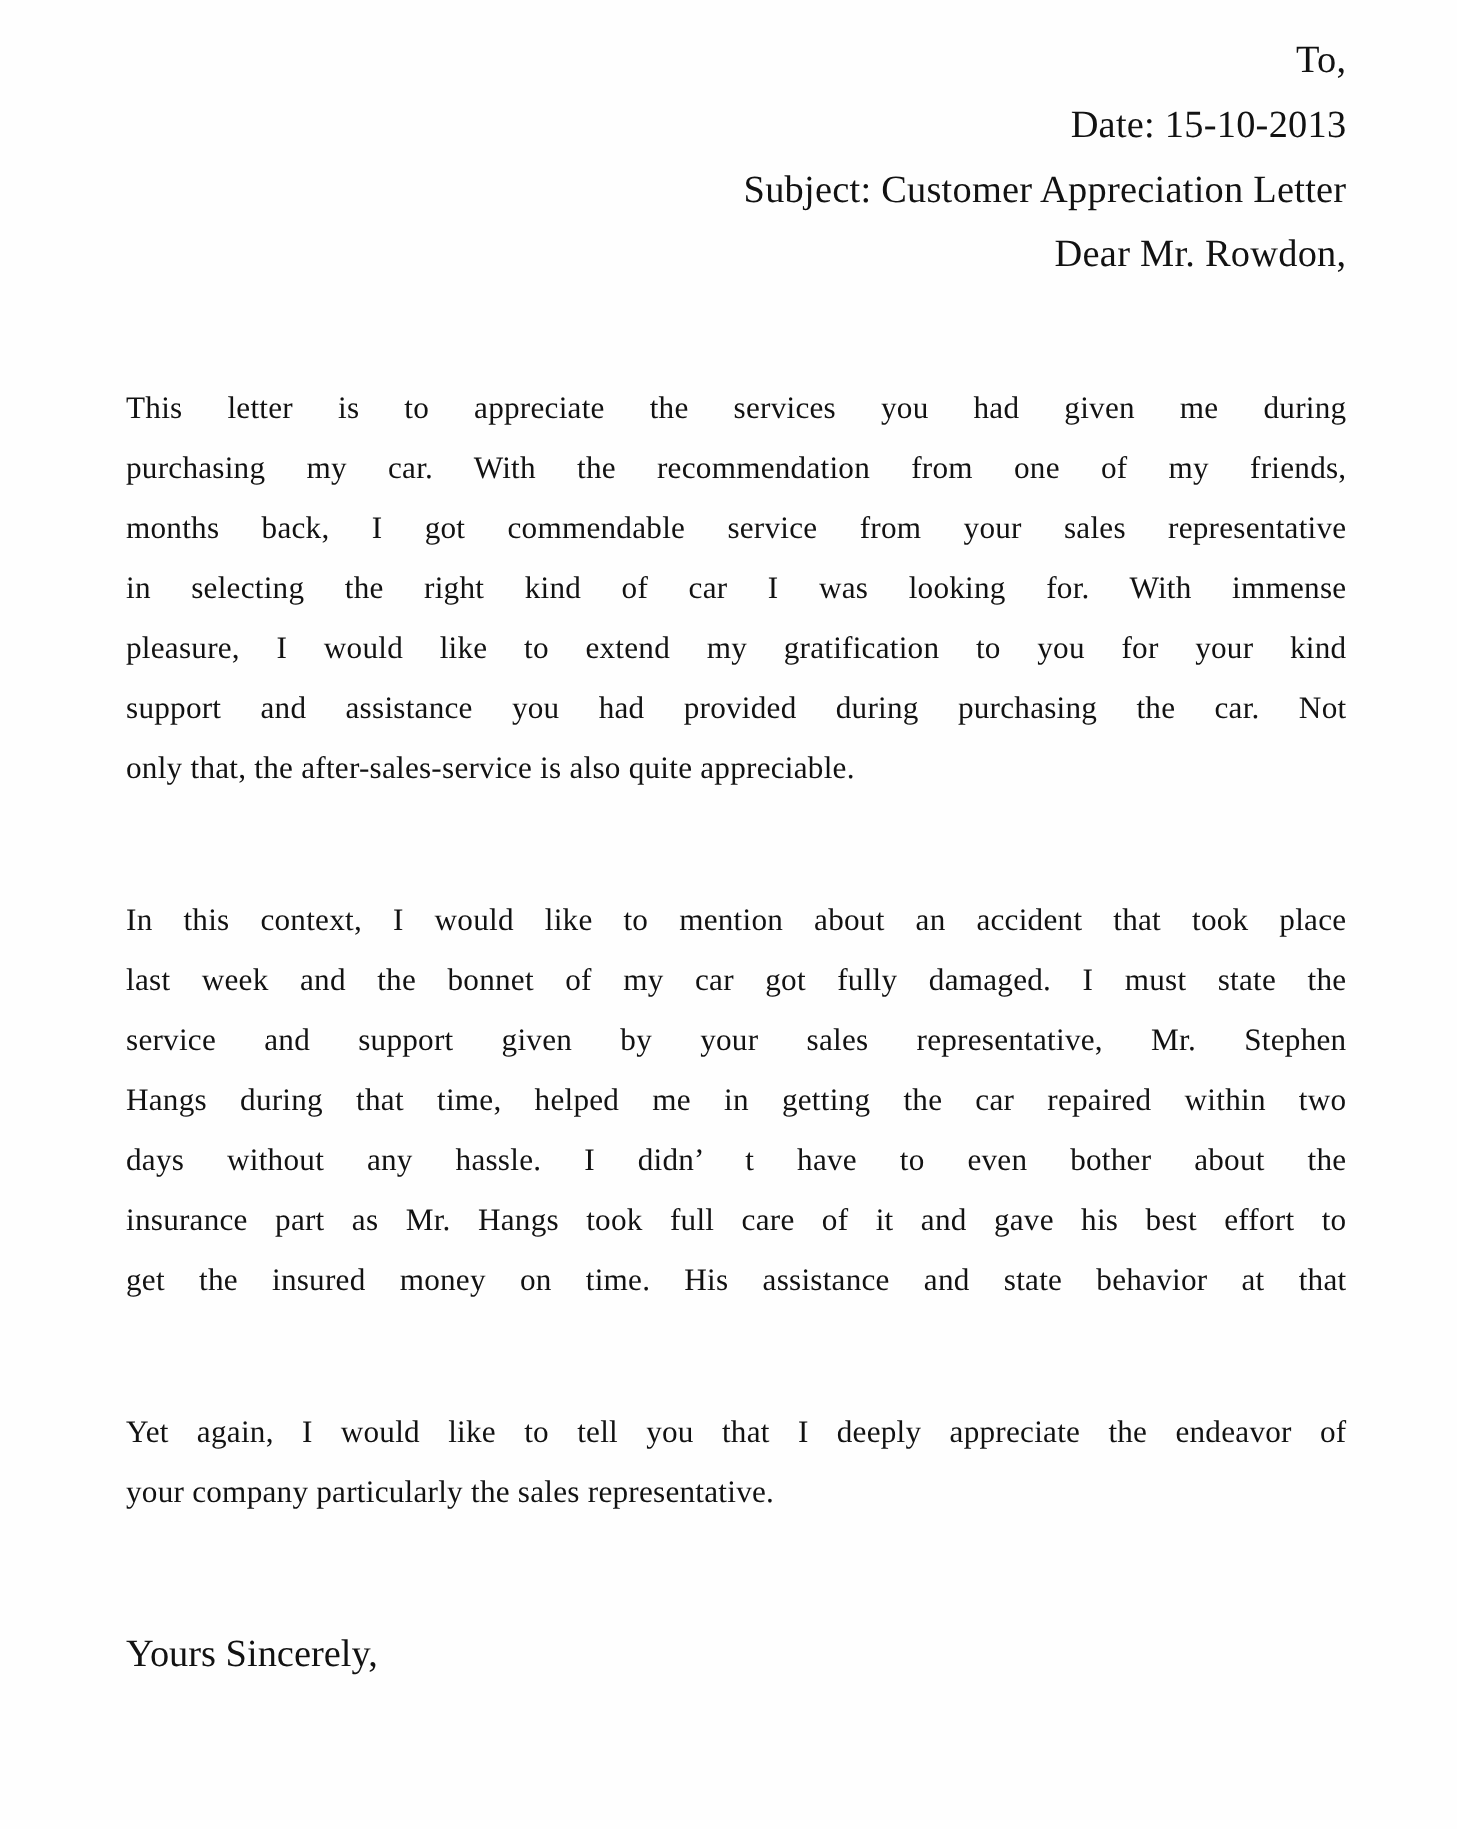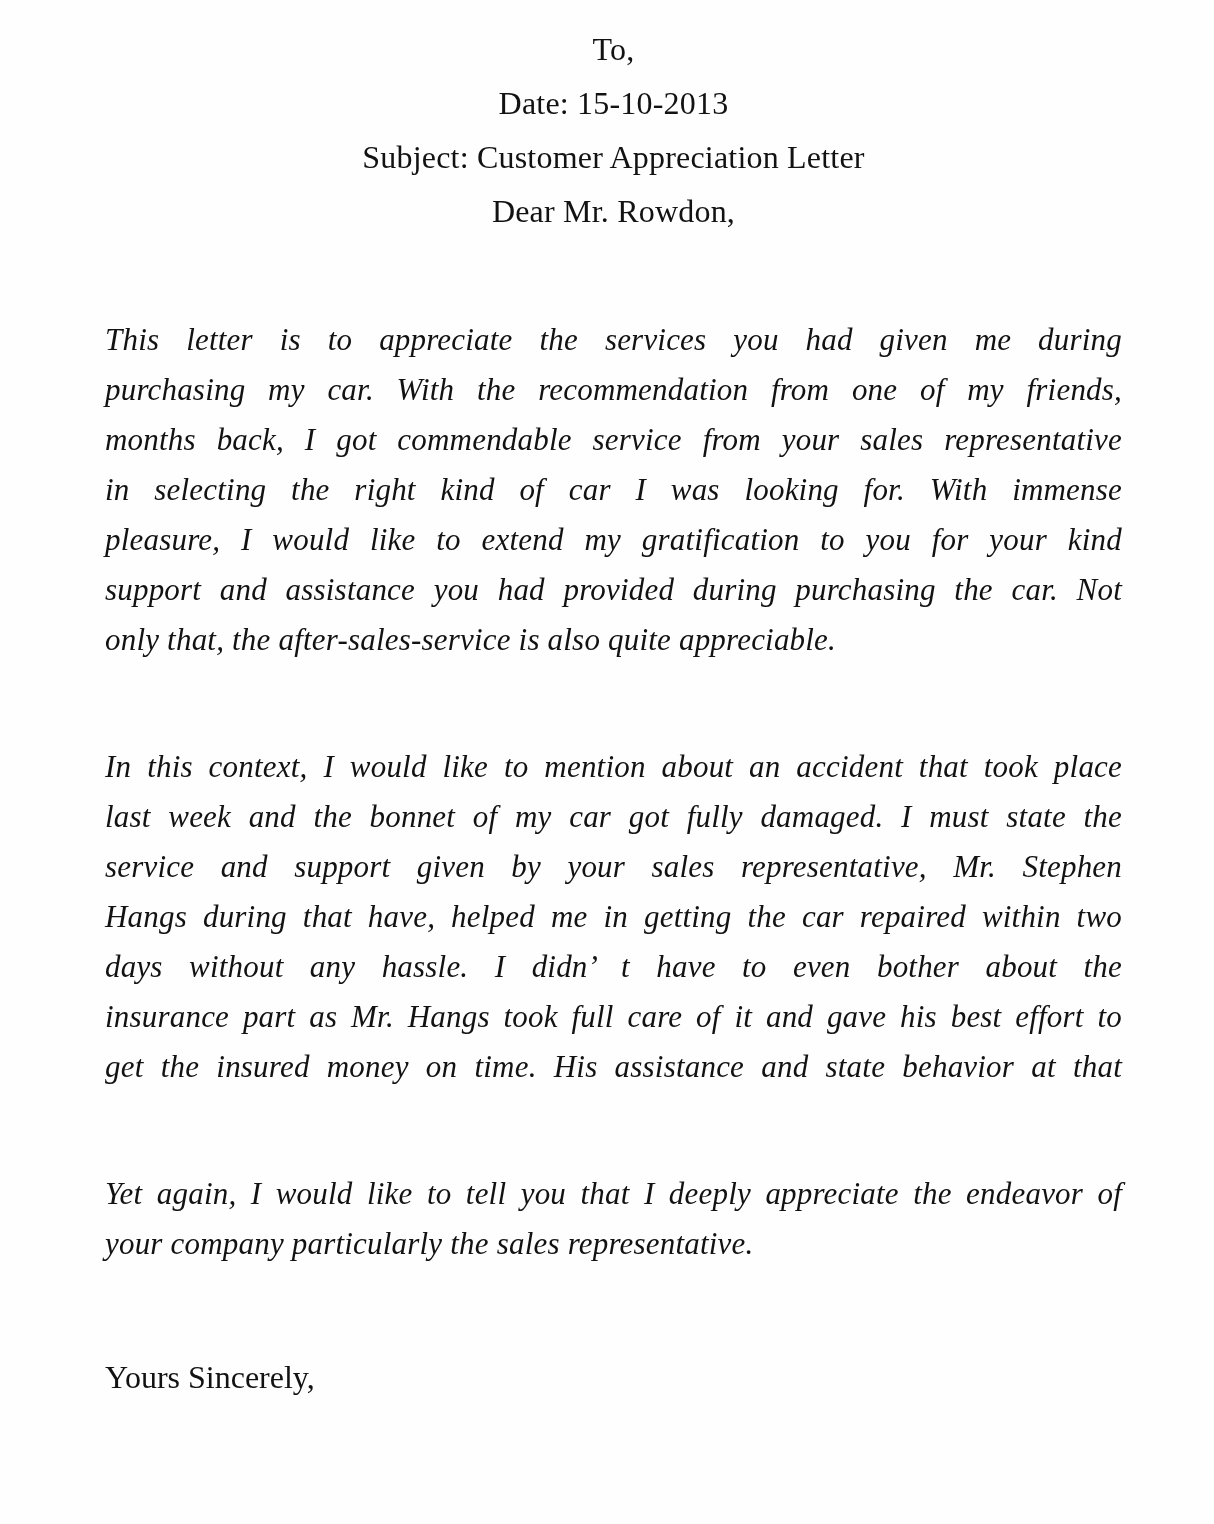--- a/index.html
+++ b/index.html
@@ -17,34 +17,33 @@
   .page {
     box-sizing: border-box;
     width: 1214px;
     height: 1524px;
     padding: 22px 92px 0 105px;
     background: #fefefe;
   }
   .header-line {
     font-size: 32px;
     line-height: 54px;
-    text-align: center;
+    text-align: right;
     white-space: nowrap;
     letter-spacing: 0.2px;
   }
   .paragraph {
     margin-top: 77px;
   }
   .paragraph .line {
-    font-size: 31px;
+    font-size: 26px;
     line-height: 50px;
     text-align: justify;
     text-align-last: justify;
     letter-spacing: 0.2px;
-    font-style: italic;
   }
   .paragraph .line.last {
     text-align-last: left;
   }
   .closing {
     margin-top: 88px;
     font-size: 32px;
     line-height: 40px;
   }
 </style>
@@ -66,21 +65,21 @@
       <div class="line">months back, I got commendable service from your sales representative</div>
       <div class="line">in selecting the right kind of car I was looking for. With immense</div>
       <div class="line">pleasure, I would like to extend my gratification to you for your kind</div>
       <div class="line">support and assistance you had provided during purchasing the car. Not</div>
       <div class="line last">only that, the after-sales-service is also quite appreciable.</div>
     </div>
   <div class="paragraph">
       <div class="line">In this context, I would like to mention about an accident that took place</div>
       <div class="line">last week and the bonnet of my car got fully damaged. I must state the</div>
       <div class="line">service and support given by your sales representative, Mr. Stephen</div>
-      <div class="line">Hangs during that have, helped me in getting the car repaired within two</div>
+      <div class="line">Hangs during that time, helped me in getting the car repaired within two</div>
       <div class="line">days without any hassle. I didn’ t have to even bother about the</div>
       <div class="line">insurance part as Mr. Hangs took full care of it and gave his best effort to</div>
       <div class="line">get the insured money on time. His assistance and state behavior at that</div>
     </div>
   <div class="paragraph">
       <div class="line">Yet again, I would like to tell you that I deeply appreciate the endeavor of</div>
       <div class="line last">your company particularly the sales representative.</div>
     </div>
 
   <div class="closing">Yours Sincerely,</div>

